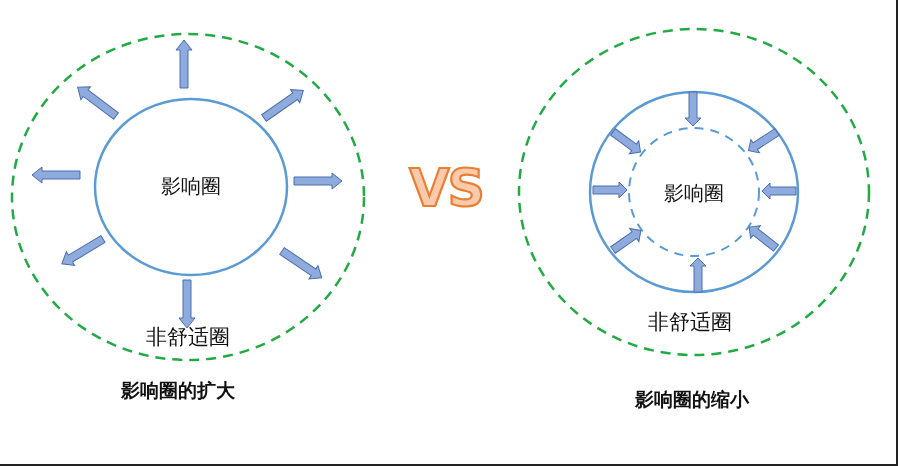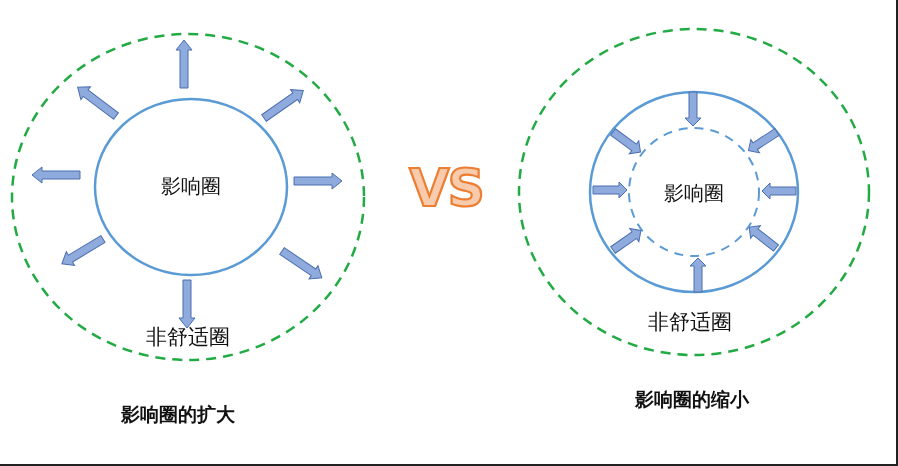--- a/index.html
+++ b/index.html
@@ -56,17 +56,17 @@
       <use href="#arrowRs" transform="translate(776,248) rotate(-142)"></use>
       <use href="#arrowRs" transform="translate(698,292) rotate(-90)"></use>
     </g>
   </g>
 
   <text x="446" y="206" text-anchor="middle" font-family="'DejaVu Sans', sans-serif" font-weight="bold" font-size="52" fill="#f8cbad" stroke="#ed7d31" stroke-width="2.2" letter-spacing="-2" id="vsText">VS</text>
 </svg>
 
 <div class="lbl inner" style="left:191px; top:186px;">影响圈</div>
 <div class="lbl outer" style="left:188px; top:337px;">非舒适圈</div>
-<div class="lbl caption" style="left:178px; top:415px;">影响圈的扩大</div>
+<div class="lbl caption" style="left:178px; top:391px;">影响圈的扩大</div>
 
 <div class="lbl inner" style="left:694px; top:193px;">影响圈</div>
 <div class="lbl outer" style="left:690px; top:322px;">非舒适圈</div>
 <div class="lbl caption" style="left:692px; top:400px;">影响圈的缩小</div>
 
 </body></html>

